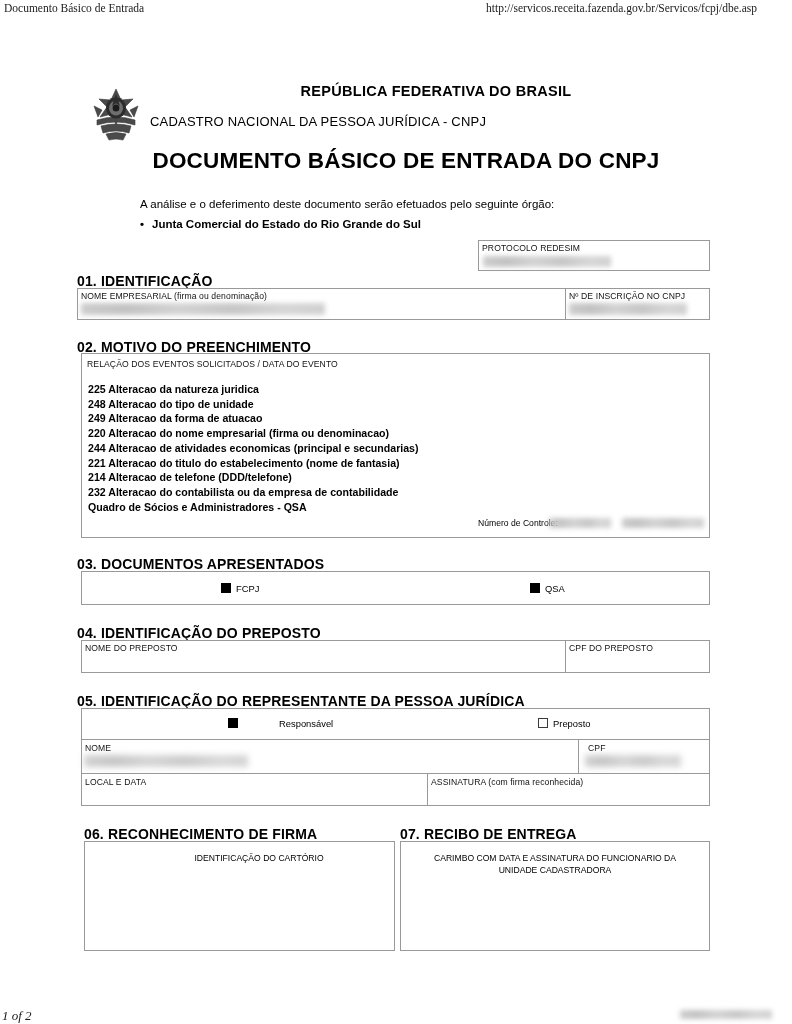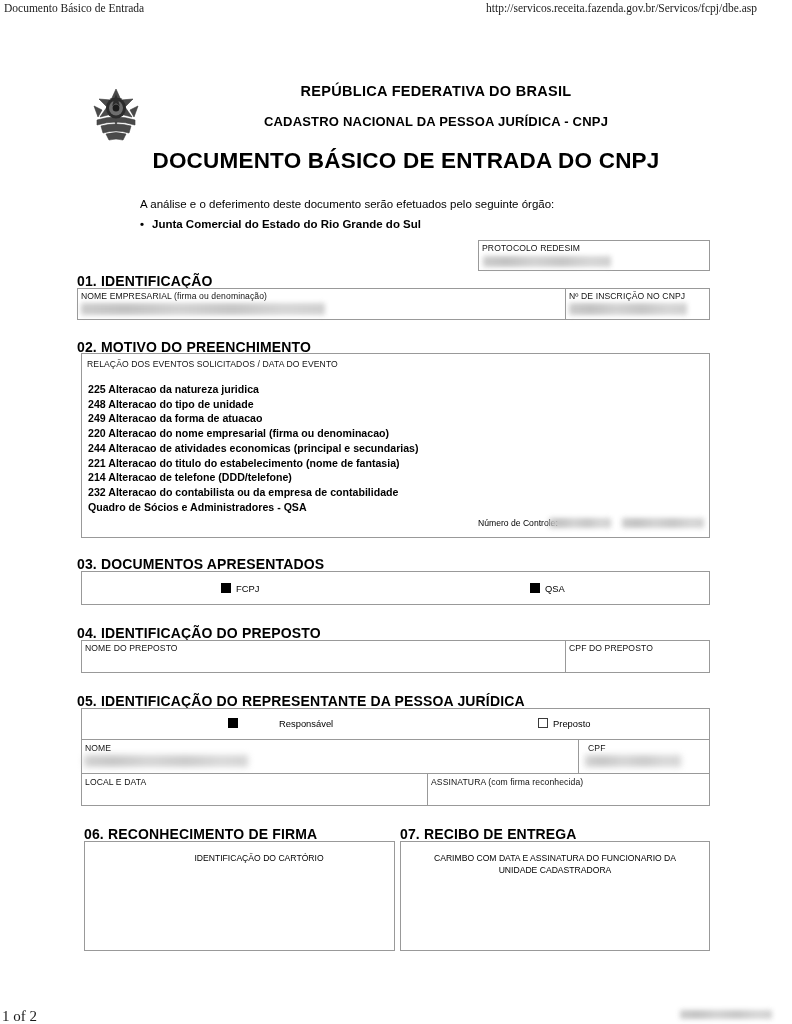--- a/index.html
+++ b/index.html
@@ -27,22 +27,23 @@
   }
   .print-header .ph-left  { position: absolute; left: 4px;  top: 0; white-space: nowrap; }
   .print-header .ph-right { position: absolute; left: 486px; top: 0; white-space: nowrap; }
 
   .print-footer {
     position: absolute;
     left: 0; right: 0;
     top: 1008px;
     height: 16px;
     font-family: "Liberation Serif", serif;
-    font-size: 15px;
+    font-size: 13px;
     color: #1a1a1a;
+    font-style: italic;
   }
   .print-footer .pf-left { position: absolute; left: 2px; top: 0; }
   .print-footer .pf-right { position: absolute; left: 680px; top: 2px; }
 
   
   .sheet {
     position: absolute;
     top: 0; left: 0;
     width: 792px;
     height: 1008px;
@@ -57,22 +58,21 @@
   .hdr-line1 {
     position: absolute;
     left: 150px; top: 83px; width: 572px;
     text-align: center;
     font-size: 14.5px; font-weight: bold;
     letter-spacing: .3px;
   }
   .hdr-line2 {
     position: absolute;
     left: 150px; top: 114px; width: 572px;
-    text-align: center;
-    font-size: 13px; font-weight: bold;
+    font-size: 13px; font-weight: normal;
     letter-spacing: .2px;
   }
   .doc-title {
     position: absolute;
     left: 90px; top: 148px; width: 632px;
     text-align: center;
     font-size: 22.5px; font-weight: bold;
     letter-spacing: .2px;
   }
 

